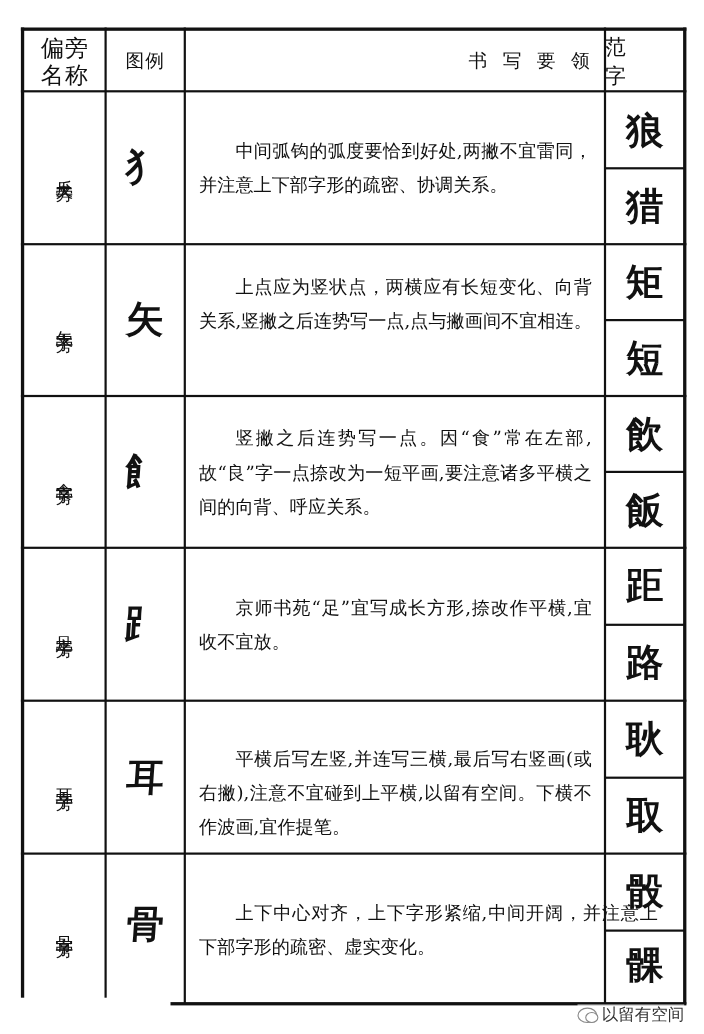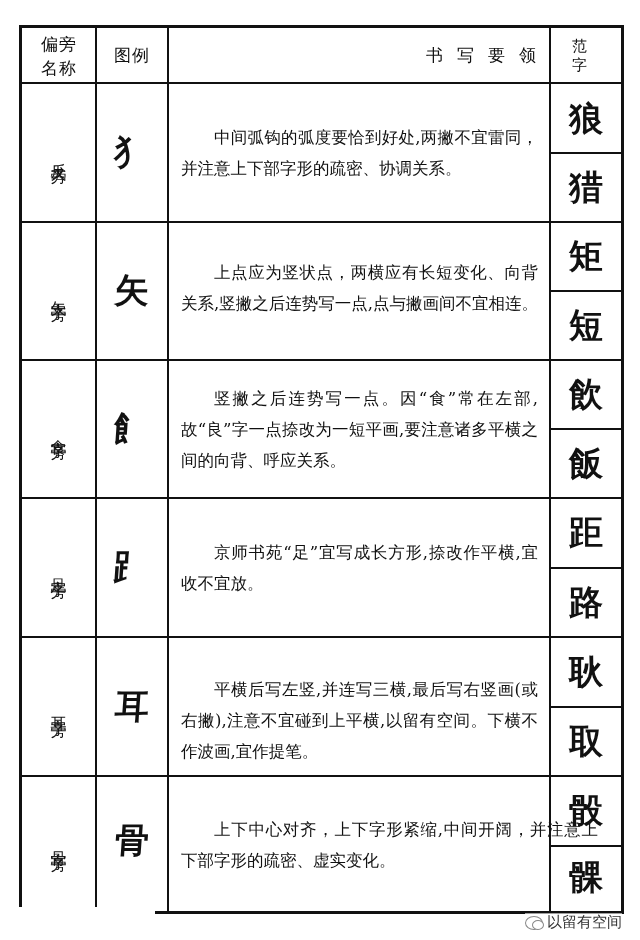--- a/index.html
+++ b/index.html
@@ -3,24 +3,24 @@
 <meta charset="utf-8">
 <style>
   html, body { margin: 0; padding: 0; }
   body {
     width: 640px; height: 940px; background: #ffffff; position: relative; overflow: hidden;
     font-family: "DejaVu Sans", "Liberation Sans", sans-serif; color: #111;
   }
   .page { position: absolute; left: 0; top: 0; width: 640px; height: 940px; }
   .line { position: absolute; background: #111; }
   .cell { position: absolute; display: flex; align-items: center; justify-content: center; box-sizing: border-box; }
-  .hdr-name { font-size: 17px; line-height: 24px; text-align: center; letter-spacing: 1px; }
+  .hdr-name { font-size: 21px; line-height: 24px; text-align: center; letter-spacing: 1px; }
   .hdr-glyph { font-size: 17px; letter-spacing: 1px; }
   .hdr-guide { font-size: 17px; letter-spacing: 14px; }
-  .hdr-ex { font-size: 15px; letter-spacing: 22px; padding-left: 22px; }
+  .hdr-ex { font-size: 19px; letter-spacing: 22px; }
   .rad-name { font-size: 16px; line-height: 23px; writing-mode: vertical-rl; letter-spacing: 2px; }
   .rad-glyph { font-family: "DejaVu Serif", "Liberation Serif", serif; font-size: 34px; font-weight: bold; transform: skewX(-4deg); }
   .guide-text { font-family: "DejaVu Serif", "Liberation Serif", serif; font-size: 16.5px; line-height: 31px; text-align: justify;
     padding: 0 12px 0 13px; text-indent: 2em; width: 100%; box-sizing: border-box; }
   .ex-char { font-family: "DejaVu Serif", "Liberation Serif", serif; font-size: 34px; font-weight: bold; }
   .watermark { position: absolute; right: 18px; bottom: 8px; display: flex; align-items: center; gap: 4px; font-size: 15px; color: #333;
     background: rgba(255,255,255,0.6); }
   .wm-icon { width: 16px; height: 12px; border: 1px solid #888; border-radius: 50%; position: relative; }
   .wm-icon::after { content: ""; position: absolute; left: 6px; top: 3px; width: 10px; height: 8px; border: 1px solid #888; border-radius: 50%; background:#fff; }
 </style>
@@ -58,21 +58,21 @@
   <div class="cell" style="left:550px;top:153px;width:72px;height:69px;">
     <span class="ex-char">猎</span>
   </div>
 
   <div class="cell" style="left:22px;top:222px;width:74px;height:138px;">
     <span class="rad-name">矢字旁</span>
   </div>
   <div class="cell" style="left:96px;top:222px;width:72px;height:138px;">
     <span class="rad-glyph">矢</span>
   </div>
-  <div class="cell" style="left:168px;top:222px;width:382px;height:108px;margin-top:12px;">
+  <div class="cell" style="left:168px;top:222px;width:382px;height:108px;">
     <div class="guide-text">上点应为竖状点，两横应有长短变化、向背关系,竖撇之后连势写一点,点与撇画间不宜相连。</div>
   </div>
   <div class="cell" style="left:550px;top:222px;width:72px;height:69px;">
     <span class="ex-char">矩</span>
   </div>
   <div class="cell" style="left:550px;top:291px;width:72px;height:69px;">
     <span class="ex-char">短</span>
   </div>
 
   <div class="cell" style="left:22px;top:360px;width:74px;height:138px;">

